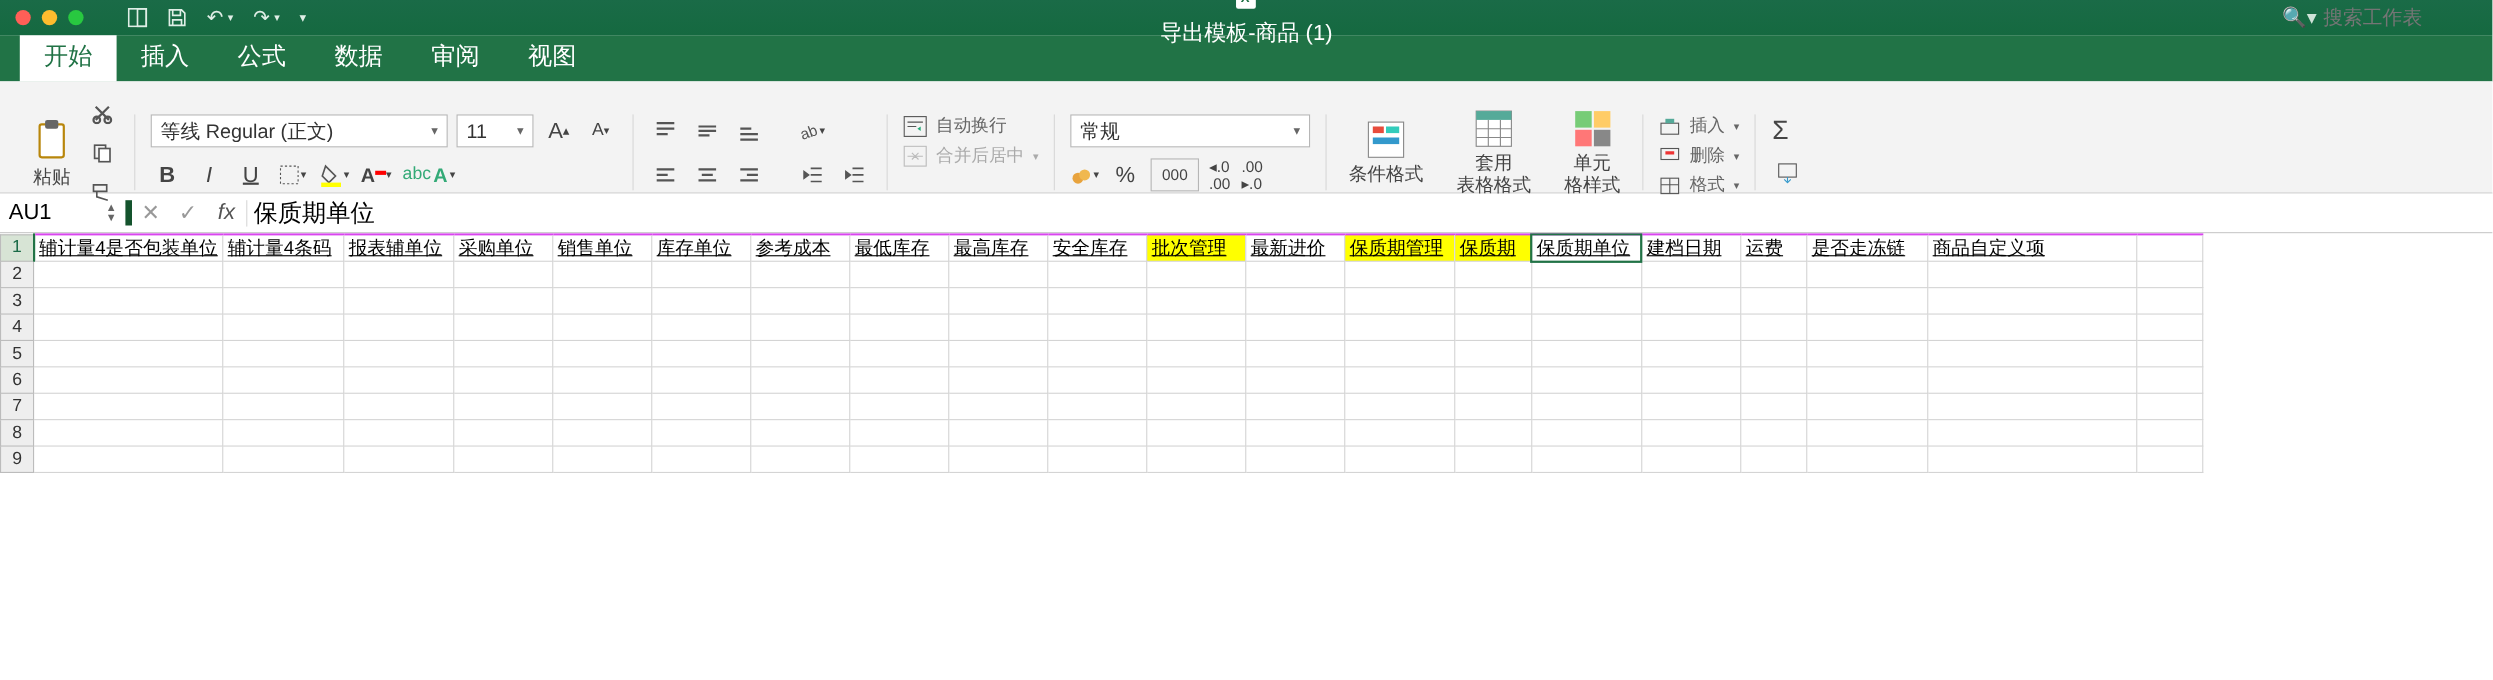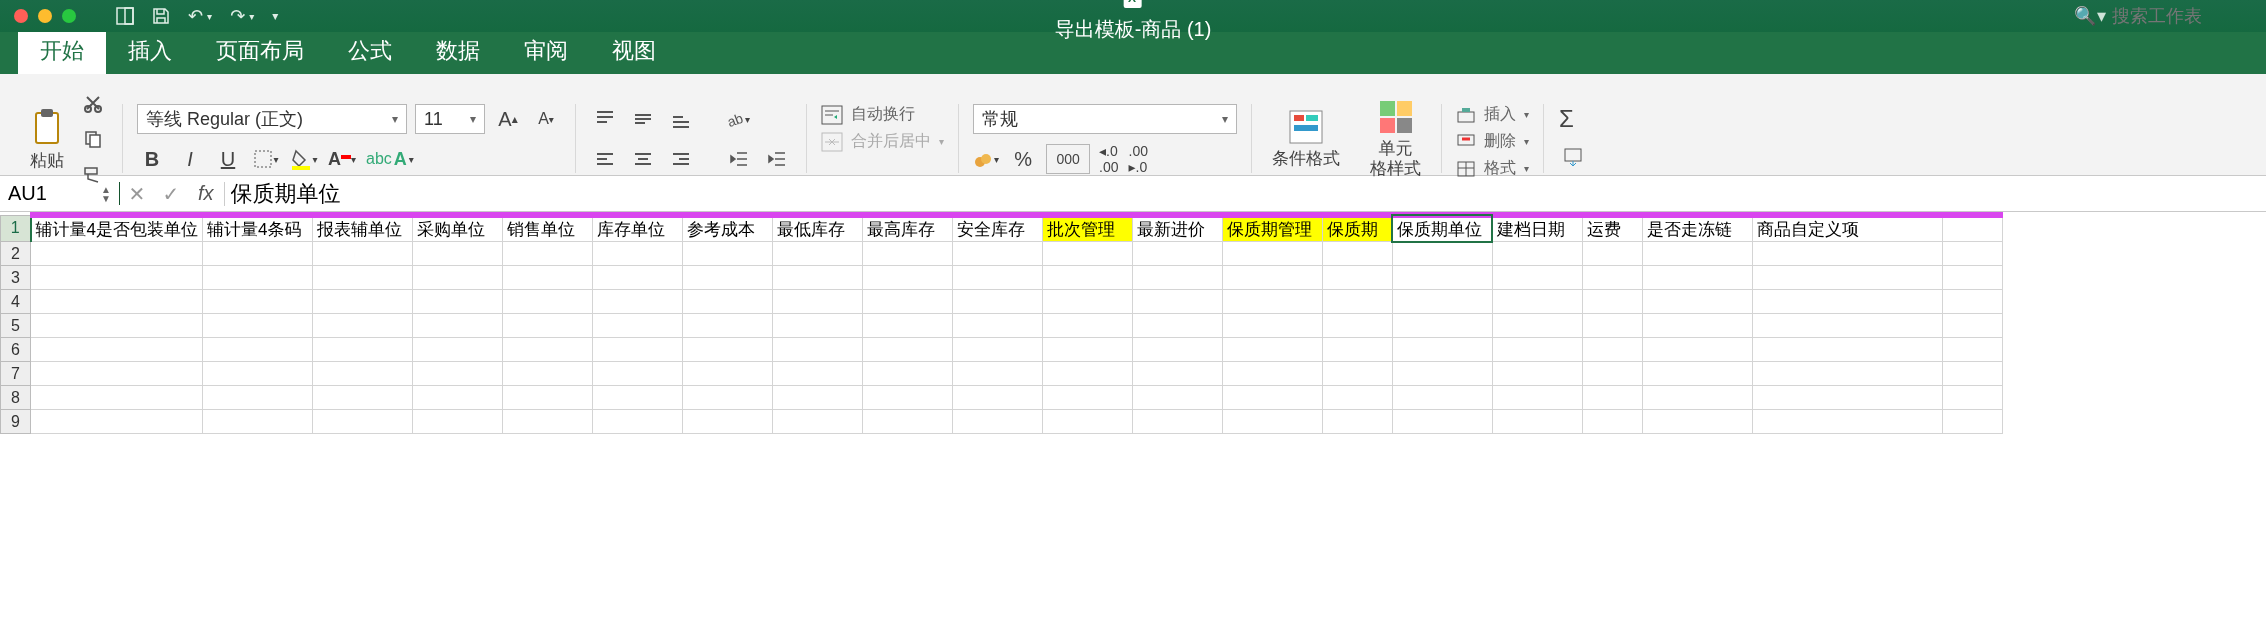--- a/index.html
+++ b/index.html
@@ -33,38 +33,38 @@
   .combo { border:1px solid #b6b6b6; background:#fff; height:30px; display:flex; align-items:center; padding:0 8px; font-size:18px; color:#333; }
   .combo .caret { margin-left:auto; color:#666; font-size:12px; }
   .mini { font-size:16px; color:#666; display:flex; align-items:center; gap:8px; }
   .grey { color:#aaa; }
   .stack { display:flex; flex-direction:column; gap:6px; align-items:flex-start; }
   .label-under { font-size:17px; color:#444; text-align:center; line-height:1.15; }
   svg { display:block; }
 
   
   .fbar { height: 36px; border-bottom:1px solid #c9c9c9; display:flex; align-items:center; background:#fff; }
-  .namebox { width:120px; border-right:1px solid #14532d; display:flex; align-items:center; justify-content:space-between; padding:0 8px; font-size:20px; }
+  .namebox { width:120px; border-right:6px solid #14532d; display:flex; align-items:center; justify-content:space-between; padding:0 8px; font-size:20px; }
   .stepper { display:flex; flex-direction:column; font-size:10px; color:#666; line-height:9px;}
   .f-cancel, .f-enter { width:34px; text-align:center; color:#999; font-size:20px; }
   .fx { font-style:italic; font-size:20px; color:#555; margin: 18px 10px; }
   .formula-input { flex:1; border:none; outline:none; font-size:22px; padding-left:6px; }
 
   
   table.sheet { border-collapse:collapse; table-layout:fixed; }
   .corner { width:30px; height:26px; background:#eee; border:1px solid #bcbcbc; border-top:none; border-left:none; position:relative; }
   .corner::after { content:""; position:absolute; right:2px; bottom:2px; border:7px solid transparent; border-right-color:#b0b0b0; border-bottom-color:#b0b0b0; }
   th.colh { background:#eee; border:1px solid #bcbcbc; font-weight:normal; font-size:16px; color:#333; height:26px; }
   th.colh.sel { background:#d7e4d5; color:#1a6b47; border-bottom:2px solid #217346; }
   td.rowh { width:30px; background:#eee; border:1px solid #bcbcbc; text-align:center; font-size:16px; color:#333; }
   td.rowh.sel { background:#d7e4d5; color:#1a6b47; border-right:2px solid #217346; }
   td.cell { border:1px solid #d4d4d4; height:24px; font-size:17px; padding:0 4px; white-space:nowrap; overflow:hidden; }
   td.cell.hl { background:#ffff00; }
   td.cell.active { outline:2px solid #217346; outline-offset:-1px; background:#fff; }
-  tr.r1 td.cell { border-top:6px solid #d946ef; }
+  tr.r1 td.cell { border-top:2px solid #d946ef;text-decoration:underline; }
 </style>
 </head>
 <body>
 
 <div class="titlebar">
   <div class="traffic">
     <div class="dot red"></div>
     <div class="dot yellow"></div>
     <div class="dot green"></div>
   </div>
@@ -90,21 +90,20 @@
   </div>
   <div class="search-wrap">
     <span>🔍▾</span>
     <input class="search-input" placeholder="搜索工作表" style="">
   </div>
 </div>
 
 <div class="tabs">
   <div class="tab active">开始</div>
   <div class="tab">插入</div>
-  <div class="tab">页面布局</div>
   <div class="tab">公式</div>
   <div class="tab">数据</div>
   <div class="tab">审阅</div>
   <div class="tab">视图</div>
 </div>
 
 <div class="ribbon">
 
   <div class="group">
     <div class="group-row" style="height:100%">
@@ -258,21 +257,21 @@
             <path d="M4 10h6m2 0h6 M8 7l3 3-3 3 M14 7l-3 3 3 3" stroke="#bbb" fill="none"></path>
           </svg>
         <span>合并后居中</span>
         <span style="font-size:10px">▾</span>
       </div>
     </div>
   </div>
 
   <div class="group">
     <div class="stack" style="gap:10px">
-      <div class="combo" style="width:264px">
+      <div class="combo" style="width:218px">
           <span>常规</span>
           <span class="caret">▾</span>
         </div>
       <div class="group-row">
         <span class="btn-sm" style="width:auto">
             <svg width="20" height="18">
               <circle cx="6" cy="12" r="5" fill="#e8a33d"></circle>
               <circle cx="12" cy="9" r="5" fill="#f0b84f"></circle>
             </svg>
             <span style="font-size:10px">▾</span>
@@ -288,20 +287,29 @@
   <div class="group">
     <div class="group-row" style="height:100%;gap:18px">
       <div class="btn-lg">
         <svg width="36" height="36">
             <rect x="2" y="2" width="32" height="32" fill="#fff" stroke="#888"></rect>
             <rect x="6" y="6" width="10" height="6" fill="#e74c3c"></rect>
             <rect x="18" y="6" width="12" height="6" fill="#3cb"></rect>
             <rect x="6" y="16" width="24" height="6" fill="#39c"></rect>
           </svg>
         <span class="label-under">条件格式</span>
+      </div>
+      <div class="btn-lg">
+        <svg width="36" height="36">
+            <rect x="2" y="2" width="32" height="32" fill="#fff" stroke="#888"></rect>
+            <rect x="2" y="2" width="32" height="8" fill="#5a9"></rect>
+            <path d="M2 18h32M2 26h32M13 10v24M24 10v24" stroke="#888"></path>
+          </svg>
+        <span class="label-under" style="white-space:pre">套用
+表格格式</span>
       </div>
       <div class="btn-lg">
         <svg width="36" height="36">
             <rect x="2" y="2" width="15" height="15" fill="#7c7"></rect>
             <rect x="19" y="2" width="15" height="15" fill="#fc6"></rect>
             <rect x="2" y="19" width="15" height="15" fill="#f77"></rect>
             <rect x="19" y="19" width="15" height="15" fill="#888"></rect>
           </svg>
         <span class="label-under" style="white-space:pre">单元
 格样式</span>

